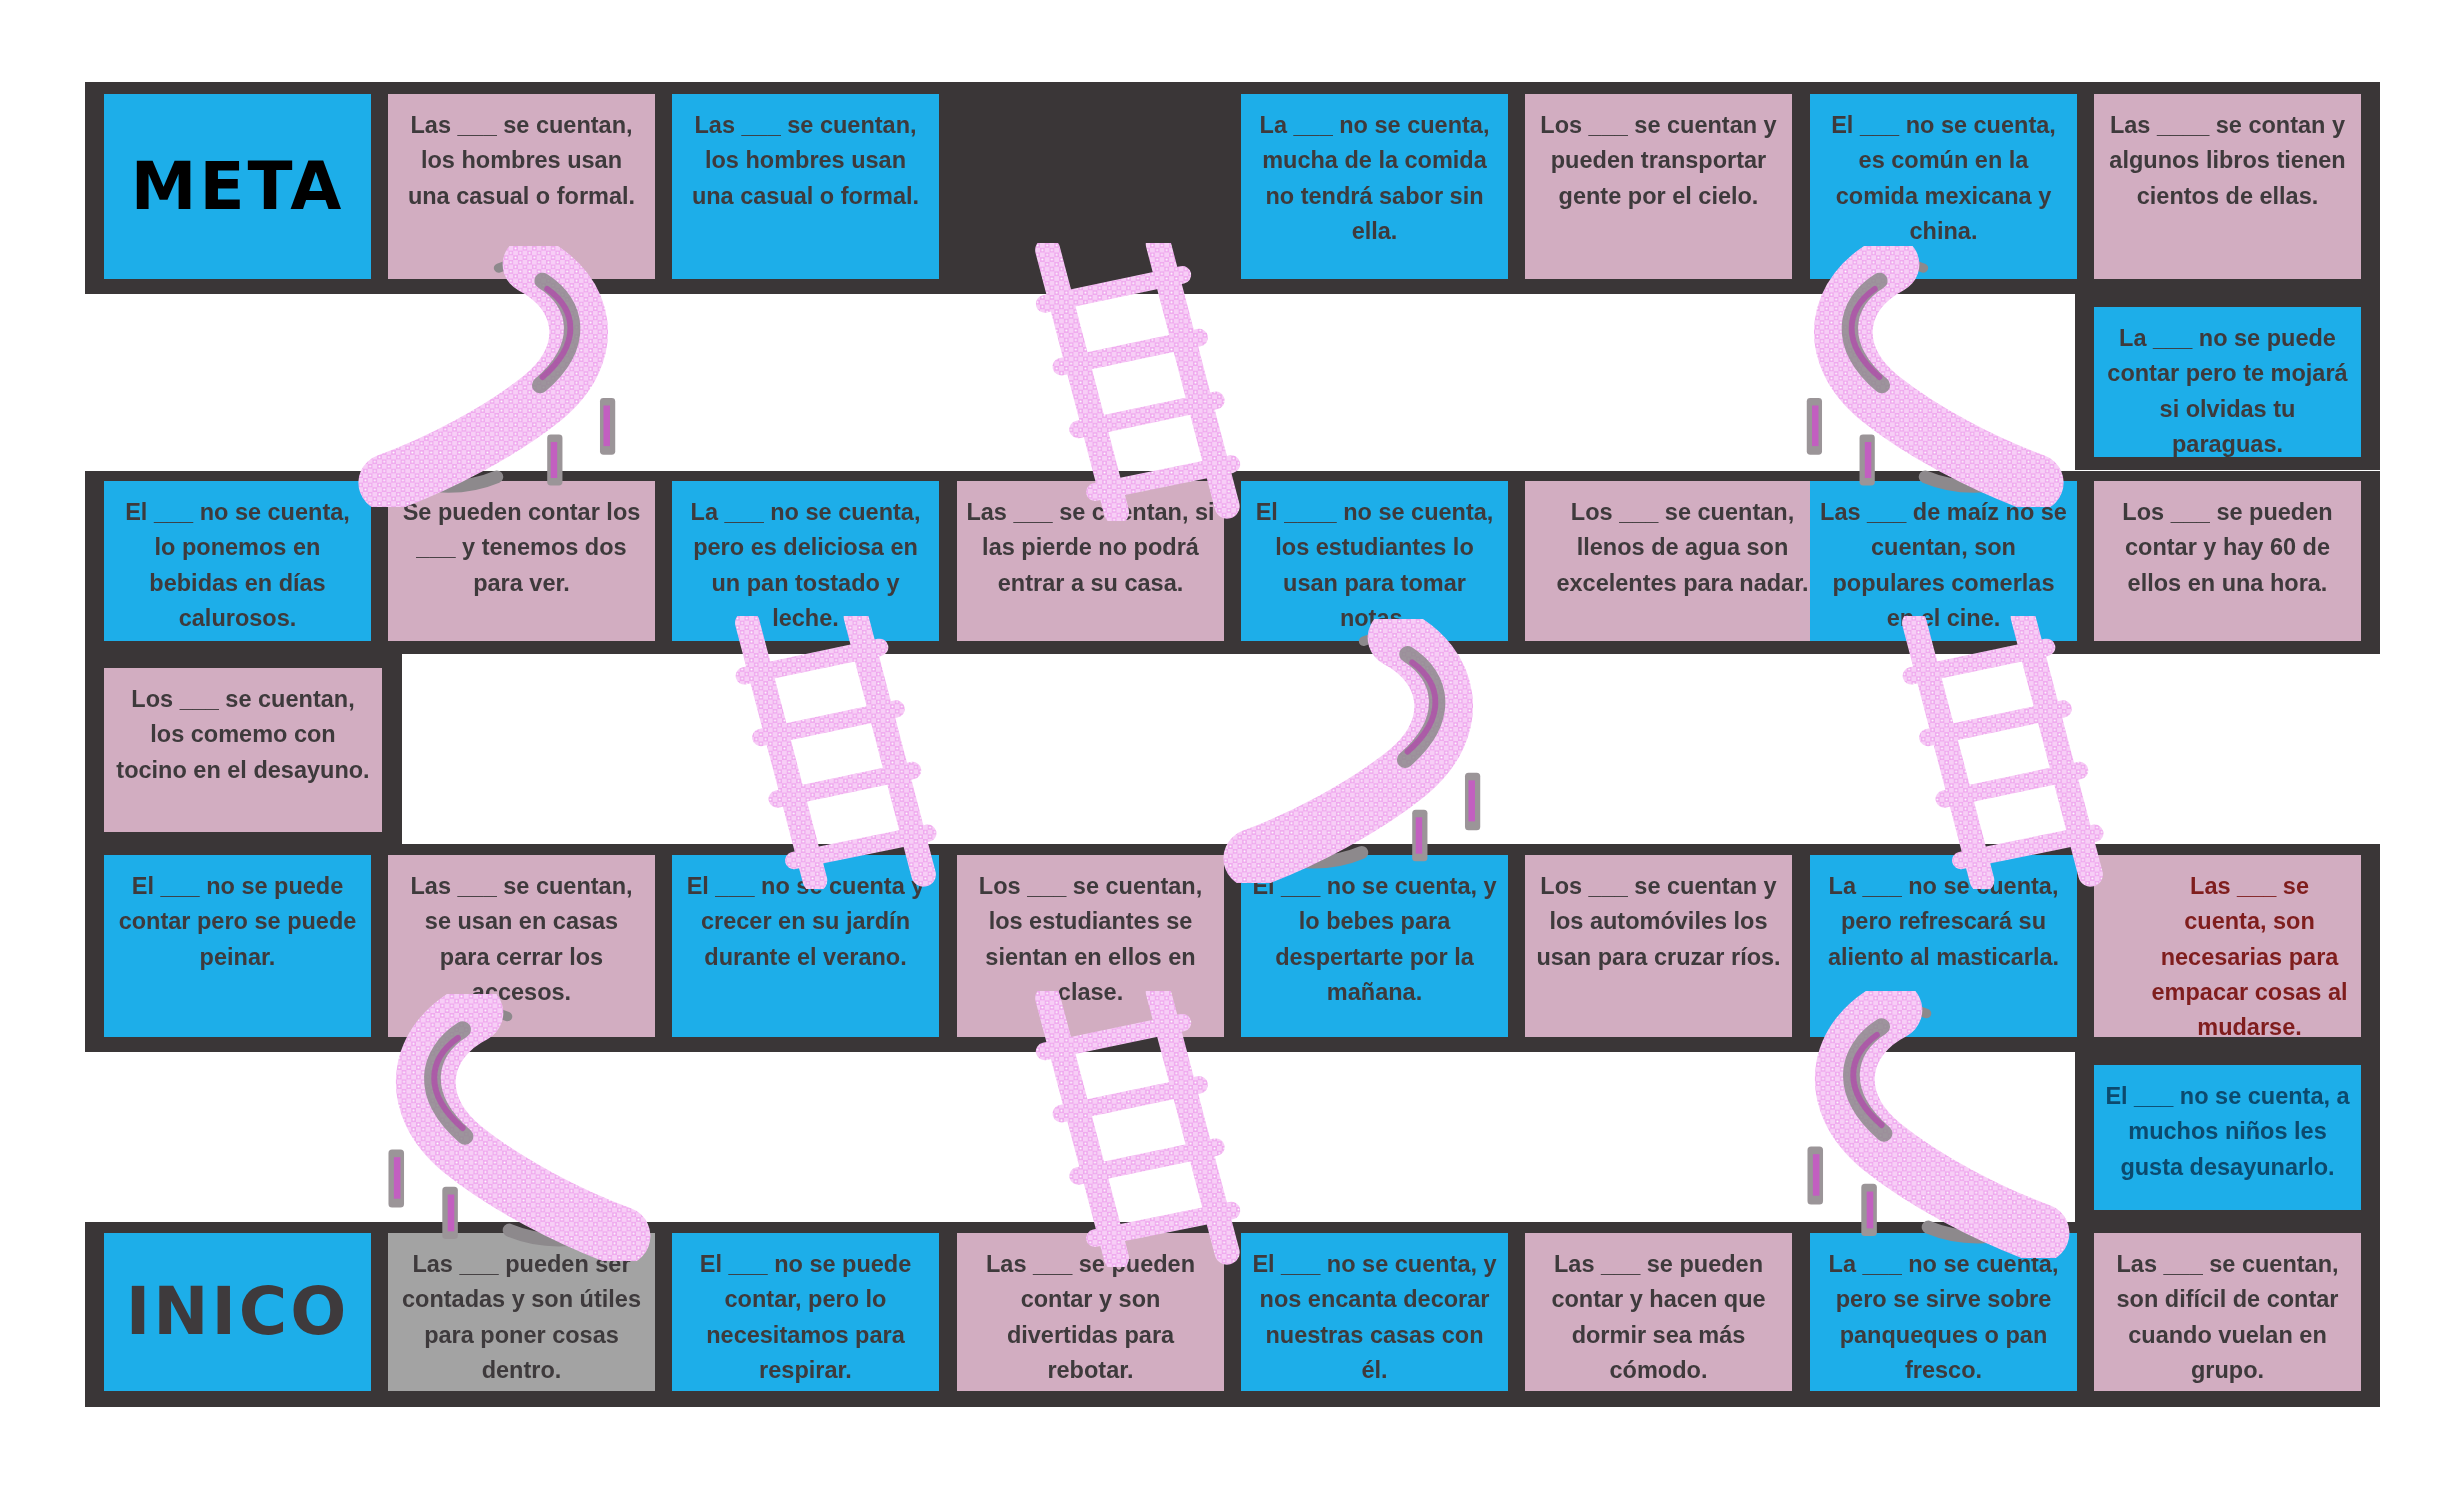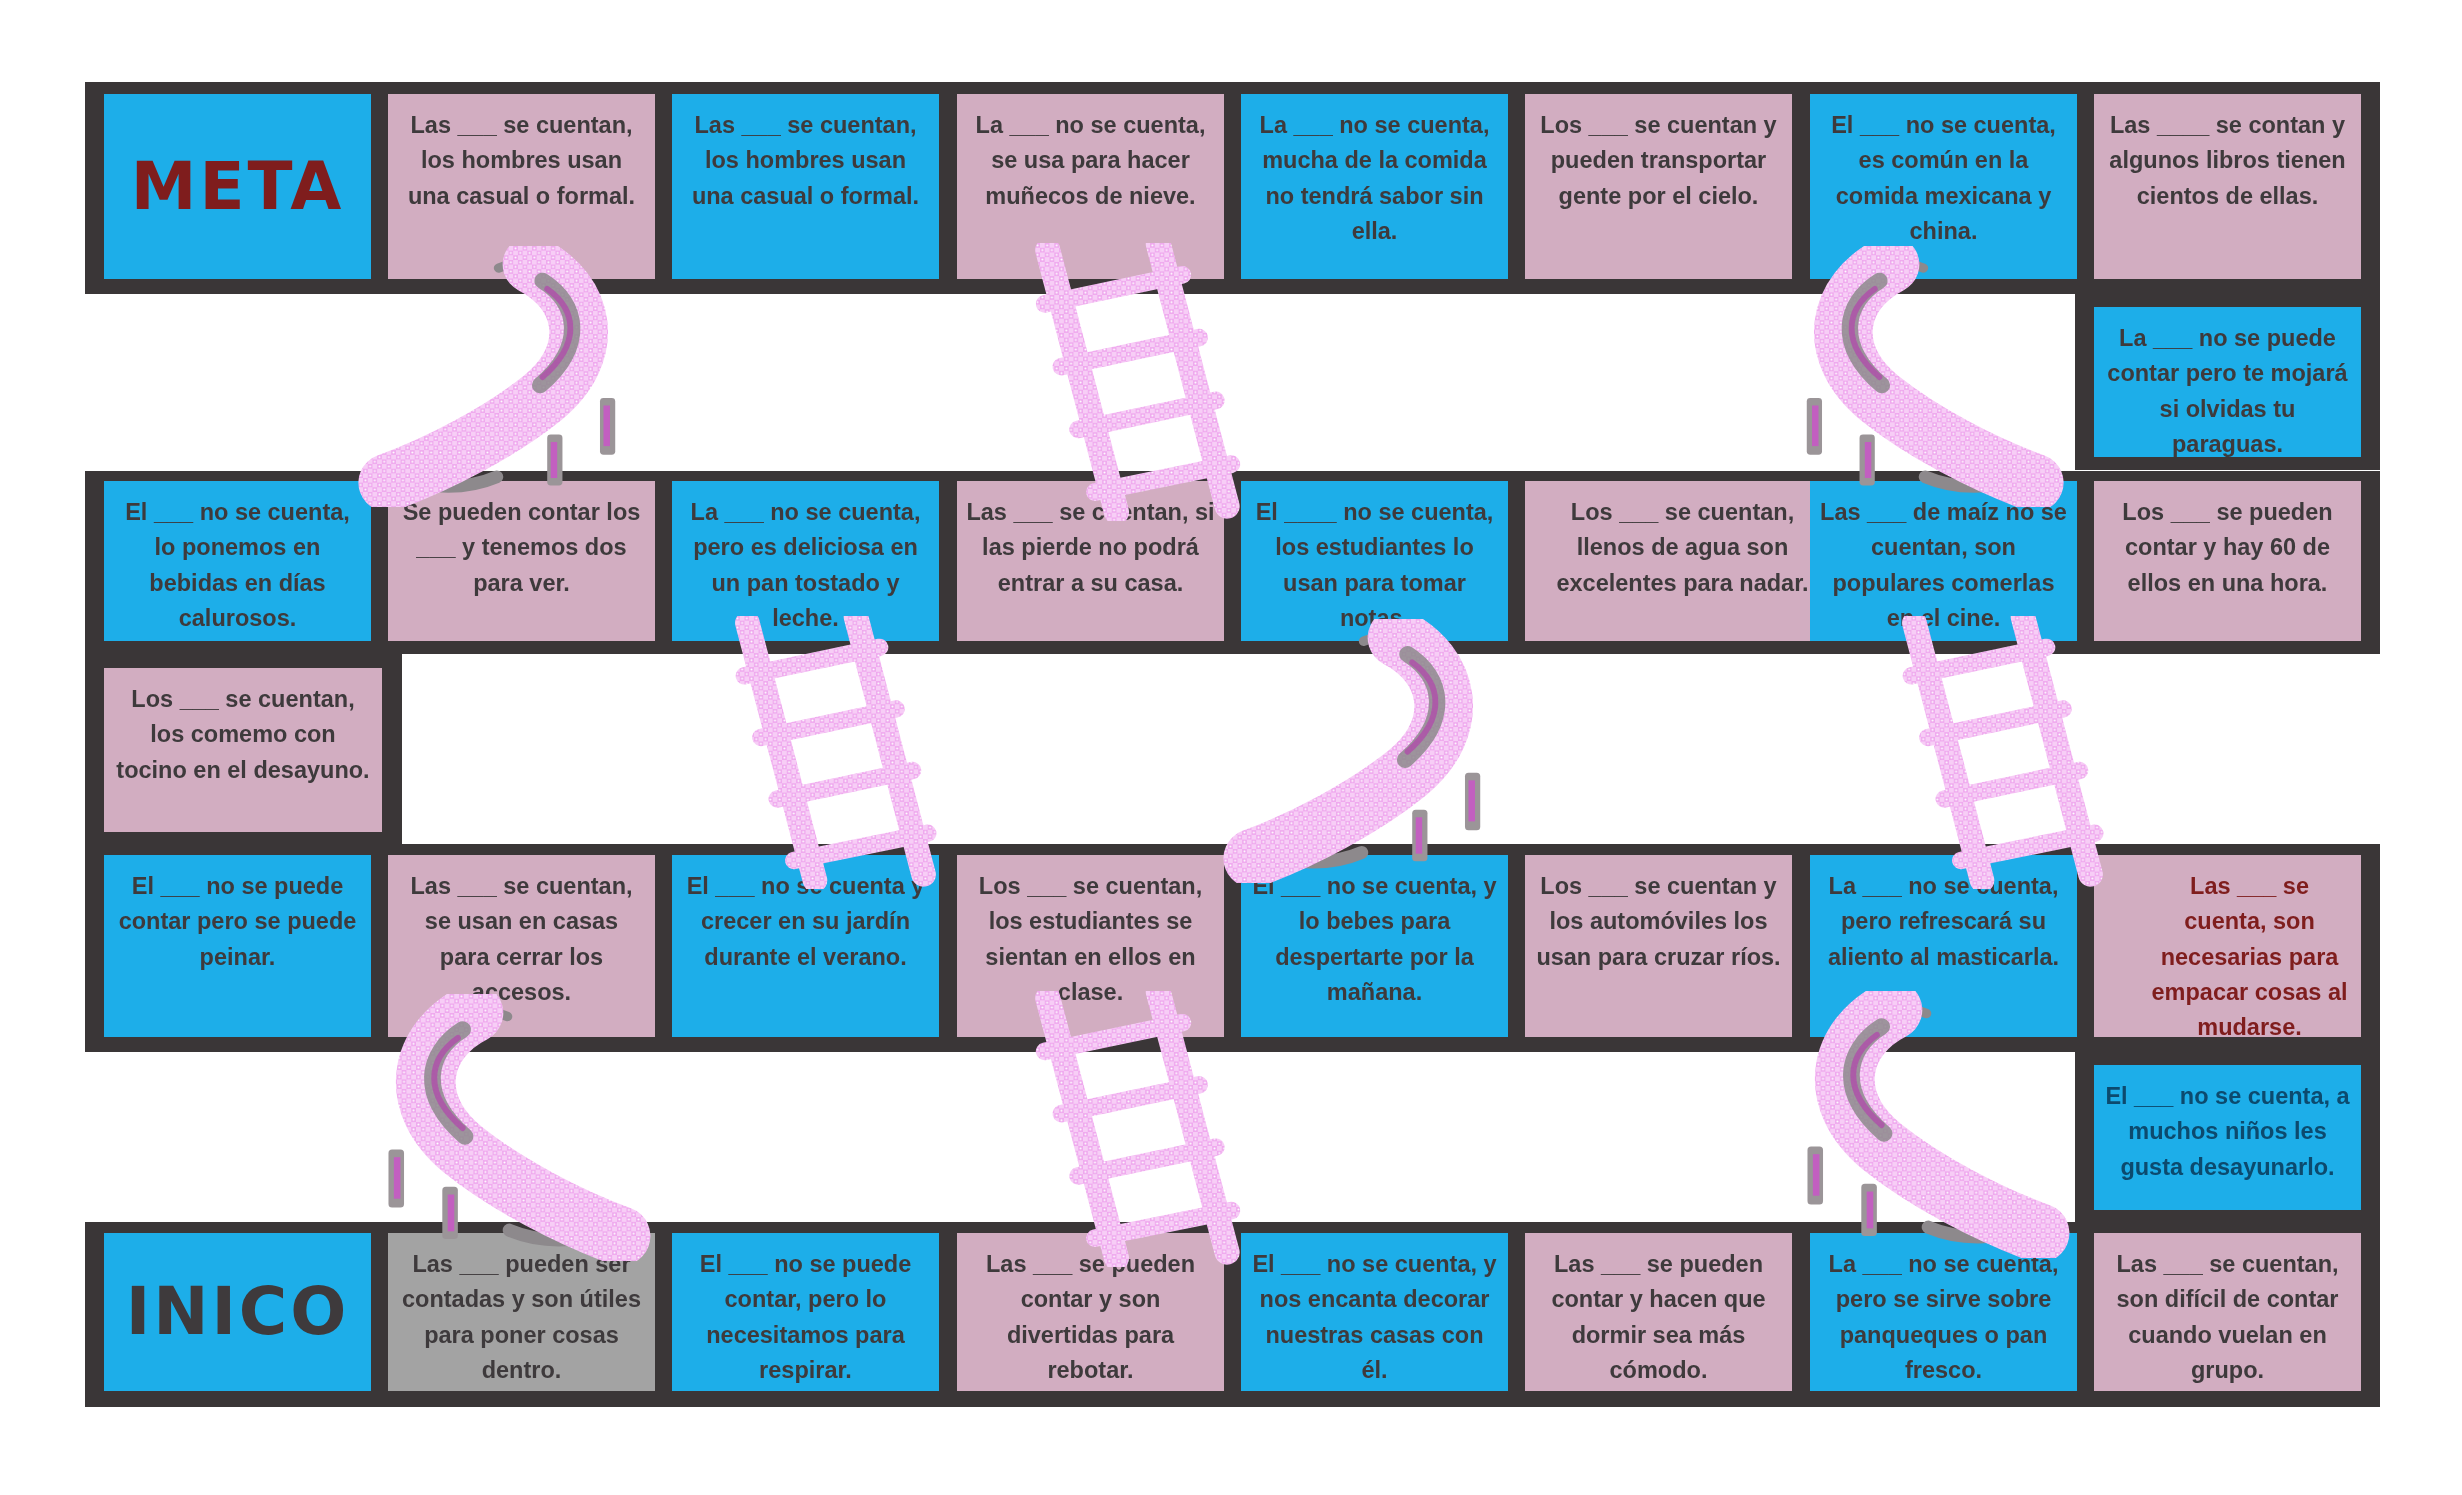--- a/index.html
+++ b/index.html
@@ -32,31 +32,28 @@
 
 <div id="stage">
     <div class="band" style="left: 85px; top: 82px; width: 2295px; height: 212px; background: rgb(58, 54, 55);"></div>
     <div class="band" style="left: 85px; top: 471px; width: 2295px; height: 183px; background: rgb(58, 54, 55);"></div>
     <div class="band" style="left: 85px; top: 844px; width: 2295px; height: 208px; background: rgb(58, 54, 55);"></div>
     <div class="band" style="left: 85px; top: 1222px; width: 2295px; height: 185px; background: rgb(58, 54, 55);"></div>
     <div class="chunk" style="left: 2075px; top: 294px; width: 305px; height: 176px; background: rgb(58, 54, 55);"></div>
     <div class="chunk" style="left: 85px; top: 654px; width: 317px; height: 191px; background: rgb(58, 54, 55);"></div>
     <div class="chunk" style="left: 2075px; top: 1052px; width: 305px; height: 170px; background: rgb(58, 54, 55);"></div>
     <div class="cell title-cell" style="left: 104px; top: 94px; width: 267px; height: 185px; background: rgb(29, 174, 233);">
-      <span class="cell-text" style="color: #7f1d1d;">META</span>
+      <span class="cell-text" style="color: #000000;">META</span>
     </div>
     <div class="cell" style="left: 388px; top: 94px; width: 267px; height: 185px; background: rgb(210, 173, 193);">
       <span class="cell-text" style="color: rgb(62, 58, 60);">Las ___ se cuentan, los hombres usan una casual o formal.</span>
     </div>
     <div class="cell" style="left: 672px; top: 94px; width: 267px; height: 185px; background: rgb(29, 174, 233);">
       <span class="cell-text" style="color: rgb(62, 58, 60);">Las ___ se cuentan, los hombres usan una casual o formal.</span>
     </div>
-    <div class="cell" style="left: 957px; top: 94px; width: 267px; height: 185px; background: rgb(210, 173, 193);">
-      <span class="cell-text" style="color: rgb(62, 58, 60);">La ___ no se cuenta, se usa para hacer muñecos de nieve.</span>
-    </div>
     <div class="cell" style="left: 1241px; top: 94px; width: 267px; height: 185px; background: rgb(29, 174, 233);">
       <span class="cell-text" style="color: rgb(62, 58, 60);">La ___ no se cuenta, mucha de la comida no tendrá sabor sin ella.</span>
     </div>
     <div class="cell" style="left: 1525px; top: 94px; width: 267px; height: 185px; background: rgb(210, 173, 193);">
       <span class="cell-text" style="color: rgb(62, 58, 60);">Los ___ se cuentan y pueden transportar gente por el cielo.</span>
     </div>
     <div class="cell" style="left: 1810px; top: 94px; width: 267px; height: 185px; background: rgb(29, 174, 233);">
       <span class="cell-text" style="color: rgb(62, 58, 60);">El ___ no se cuenta, es común en la comida mexicana y china.</span>
     </div>
     <div class="cell" style="left: 2094px; top: 94px; width: 267px; height: 185px; background: rgb(210, 173, 193);">

